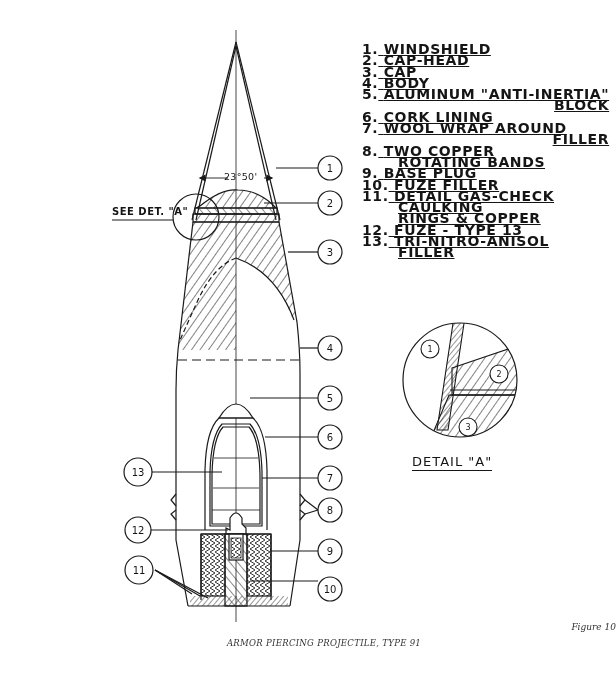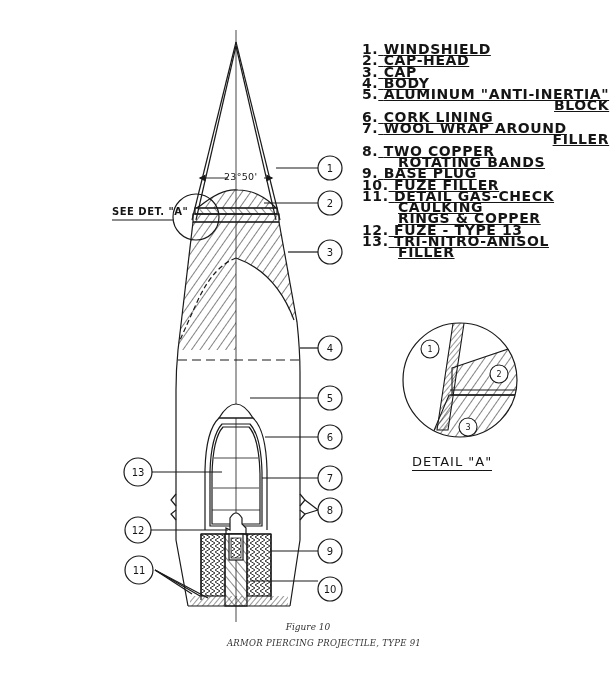--- a/index.html
+++ b/index.html
@@ -6,21 +6,21 @@
   body { width: 616px; height: 678px; position: relative; overflow: hidden; font-family: "DejaVu Sans", sans-serif; color: #111; }
   svg.drawing { position: absolute; left: 0; top: 0; }
   .legend { position: absolute; left: 362px; top: 44px; font-family: "DejaVu Sans", sans-serif; font-size: 14px; line-height: 11.3px; letter-spacing: 0.6px; color: #151515; font-weight: bold; text-decoration: underline; }
   .legend .item { white-space: nowrap; }
   .legend .item .num { display: inline-block; min-width: 10px; }
   .legend .cont { padding-left: 50px; text-align: right; }
   .legend .cont2 { padding-left: 36px; }
   .see-det { position: absolute; left: 112px; top: 206px; font-size: 10px; font-weight: bold; letter-spacing: 0.5px; color: #151515; }
   .detail-title { position: absolute; left: 412px; top: 454px; font-size: 13px; letter-spacing: 1px; color: #151515; border-bottom: 1.5px solid #151515; padding-bottom: 1px; }
   .caption { position: absolute; left: 0; width: 616px; text-align: center; font-family: "DejaVu Serif", serif; font-style: italic; color: #333; padding-left: 16px; }
-  .caption.fig { top: 622px; font-size: 9px; left: 0; padding-left: 0; }
+  .caption.fig { top: 622px; font-size: 9px; left: 0; padding-left: 0; text-align: right; }
   .caption.sub { top: 638px; font-size: 8.5px; letter-spacing: 0.3px; }
   .angle { position: absolute; left: 224px; top: 171px; font-size: 9.5px; color: #151515; letter-spacing: 0.3px; }
   .lbl { font-family: "DejaVu Sans", sans-serif; font-size: 10px; fill: #151515; }
 </style>
 </head>
 <body>
 
 <svg class="drawing" width="616" height="678" viewBox="0 0 616 678" xmlns="http://www.w3.org/2000/svg">
   <defs>
     <pattern id="hatch" patternUnits="userSpaceOnUse" width="7" height="7" patternTransform="rotate(35)">

